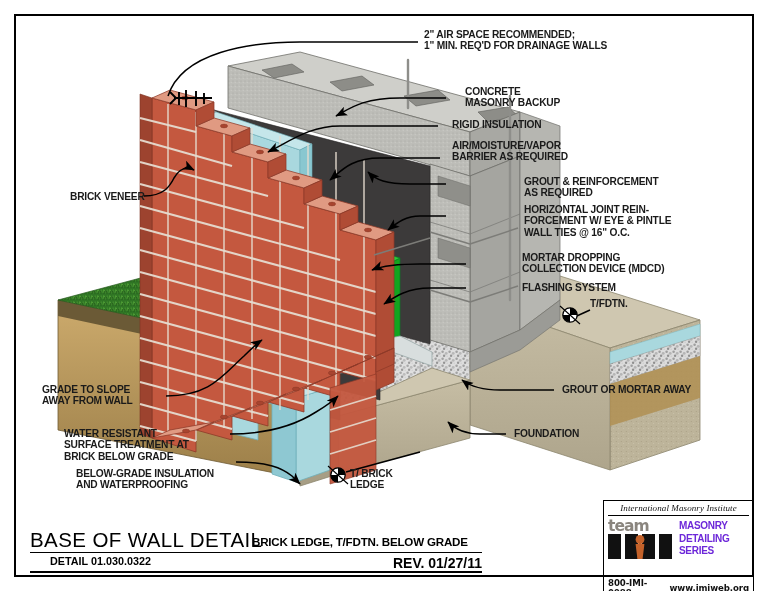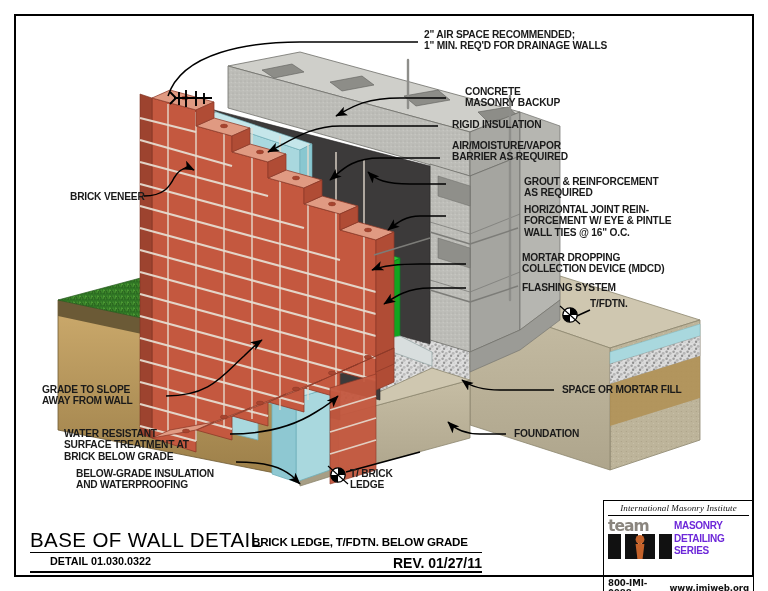--- a/index.html
+++ b/index.html
@@ -40,21 +40,21 @@
   .tb-rev{position:absolute;right:0;top:2px;font-size:14px;font-weight:bold;color:#000;}
 
   
   .imi{position:absolute;left:603px;top:500px;width:151px;}
   .imi-box{border:1.4px solid #000;background:#fff;padding:2px 4px 2px 4px;}
   .imi-head{
     font-size:9px;text-align:center;color:#111;letter-spacing:.1px;
     font-family:"Liberation Serif","DejaVu Serif",serif;font-style:italic;
     padding-bottom:2px;border-bottom:1.1px solid #000;
   }
-  .imi-mid{display:flex;align-items:center;padding:3px 0 2px 0;}
+  .imi-mid{display:flex;align-items:center;gap:5px;padding:3px 0 2px 0;}
   .imi-team{position:relative;width:66px;height:40px;flex:0 0 66px;}
   .imi-teamword{
     position:absolute;left:0;top:0;width:66px;height:15px;
     font-size:15.5px;font-weight:bold;color:#8a857e;letter-spacing:-1px;
     font-family:"DejaVu Sans",sans-serif;line-height:15px;
   }
   .imi-bars{position:absolute;left:0;top:15px;width:66px;height:25px;}
   .imi-series{
     font-size:10px;font-weight:bold;line-height:12.6px;color:#6d28d9;
     letter-spacing:-.3px;
@@ -399,21 +399,21 @@
 FORCEMENT W/ EYE &amp; PINTLE
 WALL TIES @ 16" O.C.</div>
 
   <div class="lbl" style="left:522px;top:252px;">MORTAR DROPPING
 COLLECTION DEVICE (MDCD)</div>
 
   <div class="lbl" style="left:522px;top:282px;text-align:right;">FLASHING SYSTEM</div>
 
   <div class="lbl" style="left:590px;top:298px;">T/FDTN.</div>
 
-  <div class="lbl" style="left:562px;top:384px;">SPACE OR MORTAR FILL</div>
+  <div class="lbl" style="left:562px;top:384px;">GROUT OR MORTAR AWAY</div>
 
   <div class="lbl" style="left:514px;top:428px;">FOUNDATION</div>
 
   <div class="lbl" style="left:70px;top:191px;">BRICK VENEER</div>
 
   <div class="lbl" style="left:42px;top:384px;">GRADE TO SLOPE
 AWAY FROM WALL</div>
 
   <div class="lbl" style="left:56px;top:428px;margin-left:8px;">WATER RESISTANT
 SURFACE TREATMENT AT

